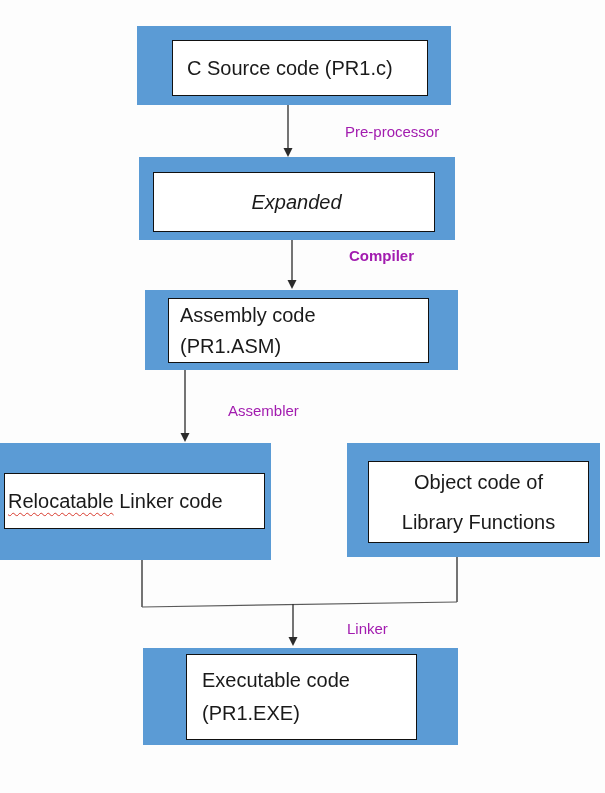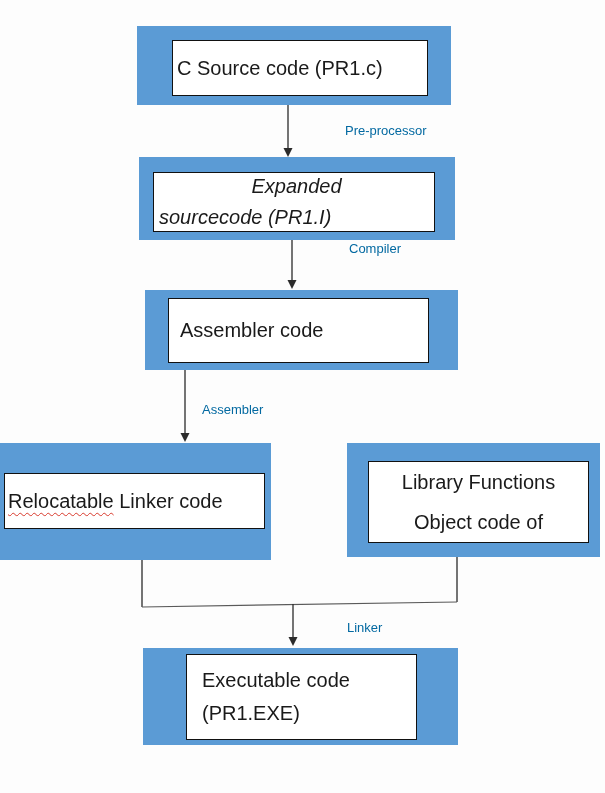--- a/index.html
+++ b/index.html
@@ -32,22 +32,22 @@
   .inner .ln {
     display: block;
     font-size: 20px;
     line-height: 31px;
     white-space: nowrap;
   }
   .t-left   { text-align: left; }
   .t-center { text-align: center; }
   .edge-label {
     position: absolute;
-    font-size: 13px;
-    color: #0369a1;
+    font-size: 15px;
+    color: #a21caf;
     white-space: nowrap;
   }
   .wires {
     position: absolute;
     left: 0; top: 0;
     width: 605px; height: 793px;
     pointer-events: none;
   }
   .misspelled {
     text-decoration: underline;
@@ -86,55 +86,55 @@
       <line x1="142" y1="607" x2="457" y2="602" stroke="#5a5a5a" stroke-width="1.2"></line>
     </g>
 
     <g>
       <line x1="293" y1="604" x2="293" y2="638" stroke="#2b2b2b" stroke-width="1.3"></line>
       <polygon points="288.5,637 297.5,637 293,646" fill="#2b2b2b"></polygon>
     </g>
   </svg>
 
   <div class="node" style="left:137px; top:26px; width:314px; height:79px;">
-    <div class="inner" style="left:35px; top:14px; width:256px; height:56px; padding-left:4px;">
+    <div class="inner" style="left:35px; top:14px; width:256px; height:56px; padding-left:14px;">
       <span class="ln t-left">C Source code (PR1.c)</span>
     </div>
   </div>
 
   <span class="edge-label" style="left:345px; top:123px;">Pre-processor</span>
 
   <div class="node" style="left:139px; top:157px; width:316px; height:83px;">
     <div class="inner" style="left:14px; top:15px; width:282px; height:60px; padding-left:5px;font-style:italic;">
       <span class="ln t-center">Expanded</span>
-      <span class="ln t-left">sourcecode (PR1.I)</span>
     </div>
   </div>
 
-  <span class="edge-label" style="left:349px; top:241px;">Compiler</span>
+  <span class="edge-label" style="left:349px; top:247px;font-weight:bold;">Compiler</span>
 
   <div class="node" style="left:145px; top:290px; width:313px; height:80px;">
     <div class="inner" style="left:23px; top:8px; width:261px; height:65px; padding-left:11px;">
-      <span class="ln t-left">Assembler code</span>
+      <span class="ln t-left">Assembly code</span>
+      <span class="ln t-left">(PR1.ASM)</span>
     </div>
   </div>
 
-  <span class="edge-label" style="left:202px; top:402px;">Assembler</span>
+  <span class="edge-label" style="left:228px; top:402px;">Assembler</span>
 
   <div class="node" style="left:0px; top:443px; width:271px; height:117px;">
     <div class="inner" style="left:4px; top:30px; width:261px; height:56px; padding-left:3px;">
       <span class="ln t-left"><span class="misspelled">Relocatable</span>
         <span>Linker code</span></span>
     </div>
   </div>
 
   <div class="node" style="left:347px; top:443px; width:253px; height:114px;">
     <div class="inner" style="left:21px; top:18px; width:221px; height:82px;">
+      <span class="ln t-center" style="line-height:40px;">Object code of</span>
       <span class="ln t-center" style="line-height:40px;">Library Functions</span>
-      <span class="ln t-center" style="line-height:40px;">Object code of</span>
     </div>
   </div>
 
   <span class="edge-label" style="left:319px; top:620px;margin-left:28px;">Linker</span>
 
   <div class="node" style="left:143px; top:648px; width:315px; height:97px;">
     <div class="inner" style="left:43px; top:6px; width:231px; height:86px; padding-left:15px;">
       <span class="ln t-left" style="line-height:33px;">Executable code</span>
       <span class="ln t-left" style="line-height:33px;">(PR1.EXE)</span>
     </div>

